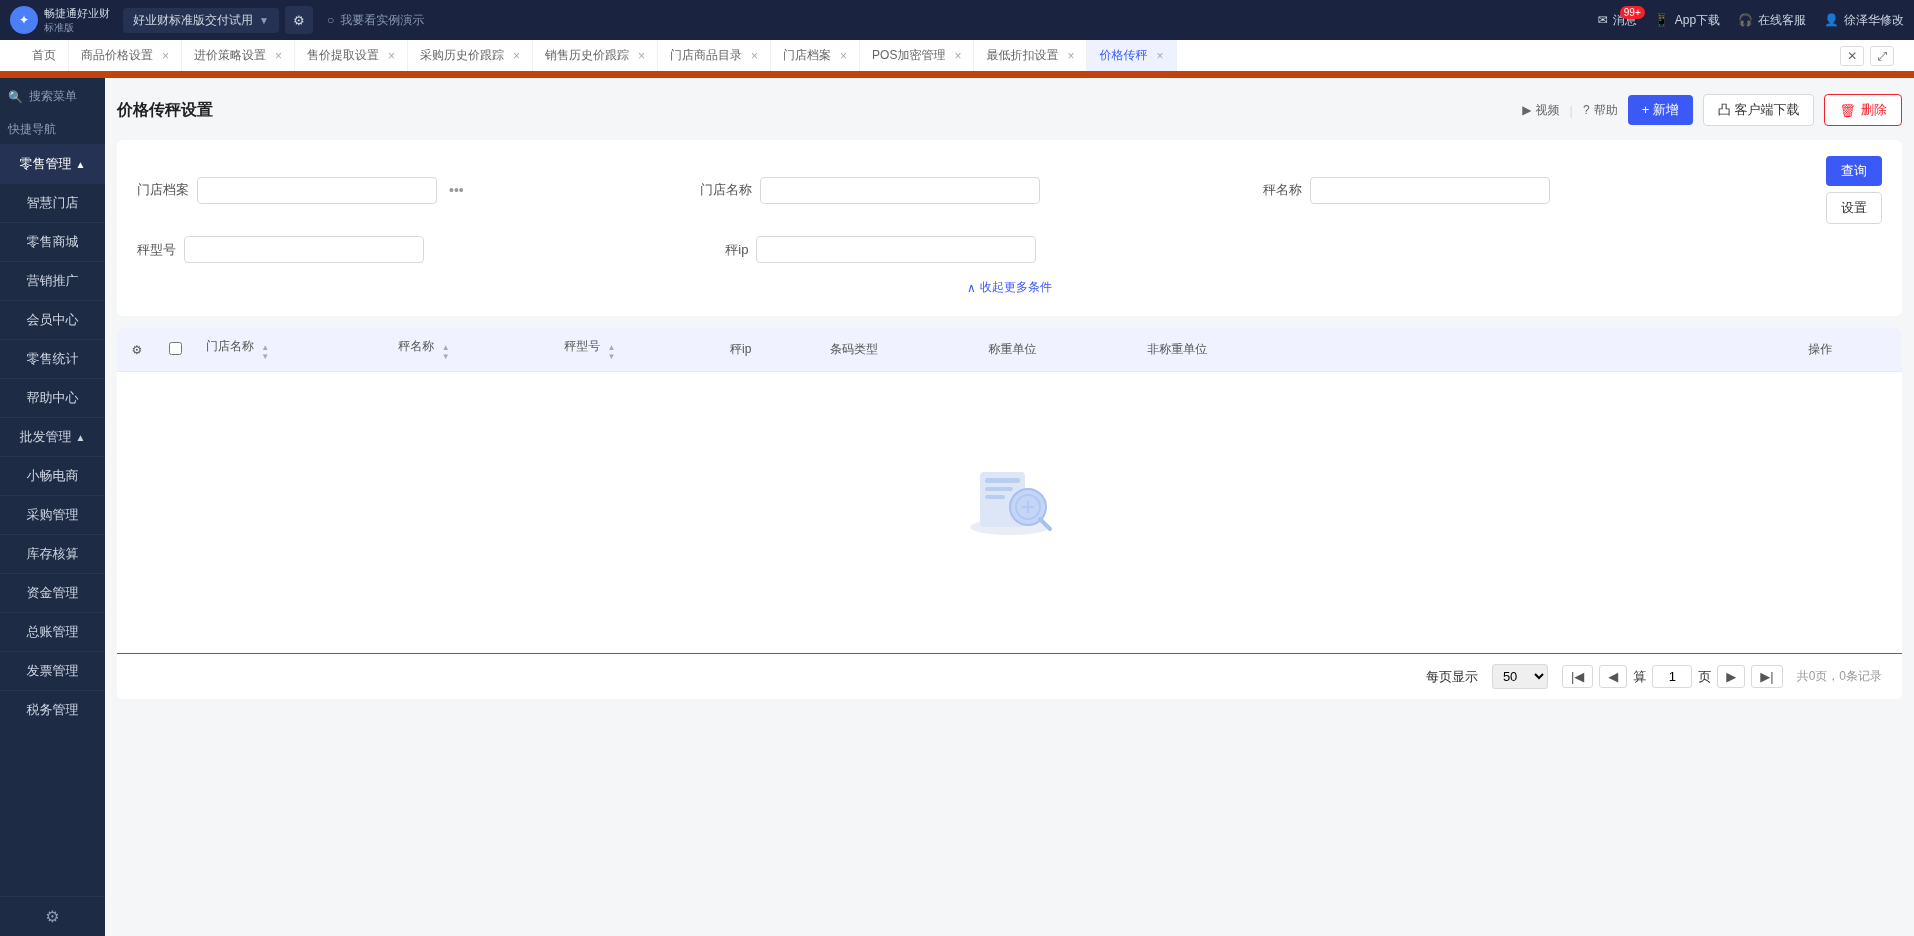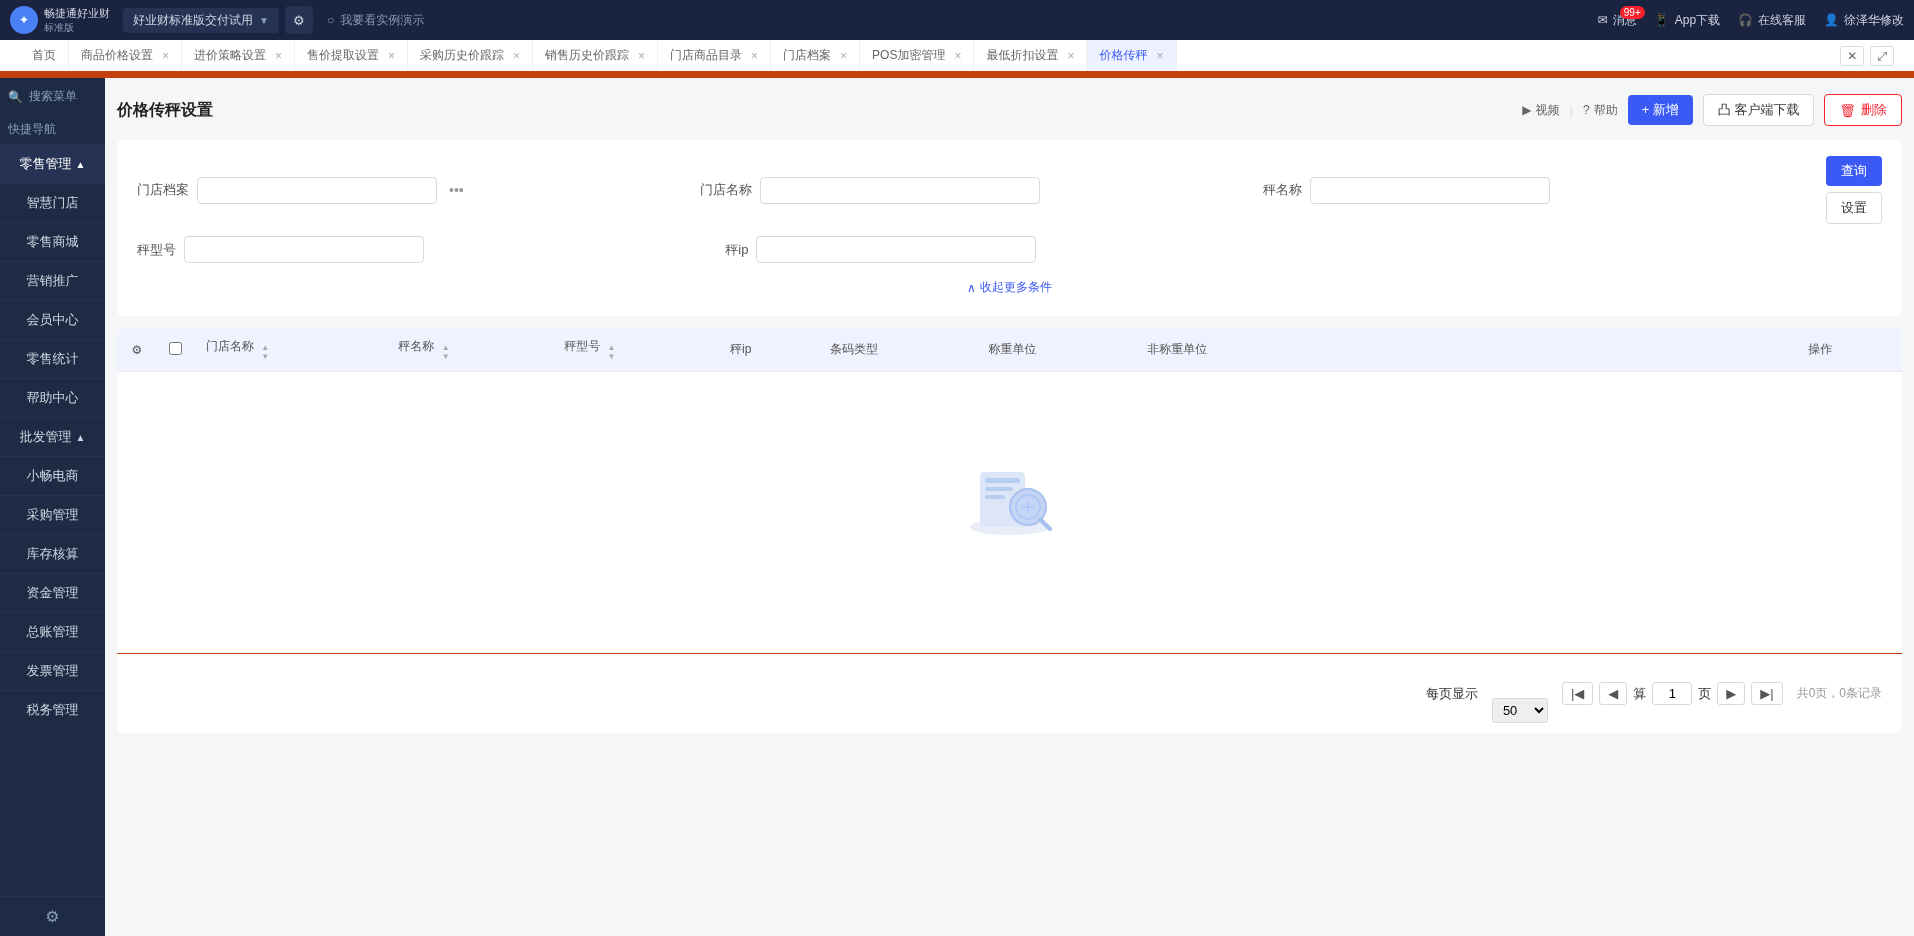--- a/index.html
+++ b/index.html
@@ -73,21 +73,21 @@
     th { padding: 10px 12px; font-size: 12px; color: #555; font-weight: 500; text-align: left; border-bottom: 1px solid #e8eaf0; white-space: nowrap; }
     th .sort-arrows { display: inline-flex; flex-direction: column; font-size: 8px; color: #aaa; margin-left: 4px; }
     .th-settings { width: 40px; text-align: center; }
     .th-checkbox { width: 36px; text-align: center; }
     .empty-area { text-align: center; padding: 80px 20px; color: #999; }
     .empty-icon { font-size: 80px; margin-bottom: 12px; color: #c5d5f5; }
     .empty-text { font-size: 14px; color: #aaa; }
 
     
     .pagination-bar { background: #fff; border-top: 1px solid #c2410c; padding: 10px 20px; display: flex; align-items: center; justify-content: flex-end; gap: 14px; font-size: 13px; }
-    .pagination-bar select { border: 1px solid #d9d9d9; border-radius: 3px; padding: 3px 6px; font-size: 13px; margin-top: 34px; }
+    .pagination-bar select { border: 1px solid #d9d9d9; border-radius: 3px; padding: 3px 6px; font-size: 13px; }
     .pagination-controls { display: flex; align-items: center; gap: 6px; }
     .page-btn { background: none; border: 1px solid #d9d9d9; border-radius: 3px; padding: 3px 8px; cursor: pointer; font-size: 13px; color: #555; }
     .page-btn:disabled { color: #ccc; cursor: default; }
     .page-input { border: 1px solid #d9d9d9; border-radius: 3px; padding: 3px 6px; width: 40px; text-align: center; font-size: 13px; }
     .page-info { color: #999; font-size: 12px; }
   </style>
 </head>
 <body>
 
 <div class="top-bar">

